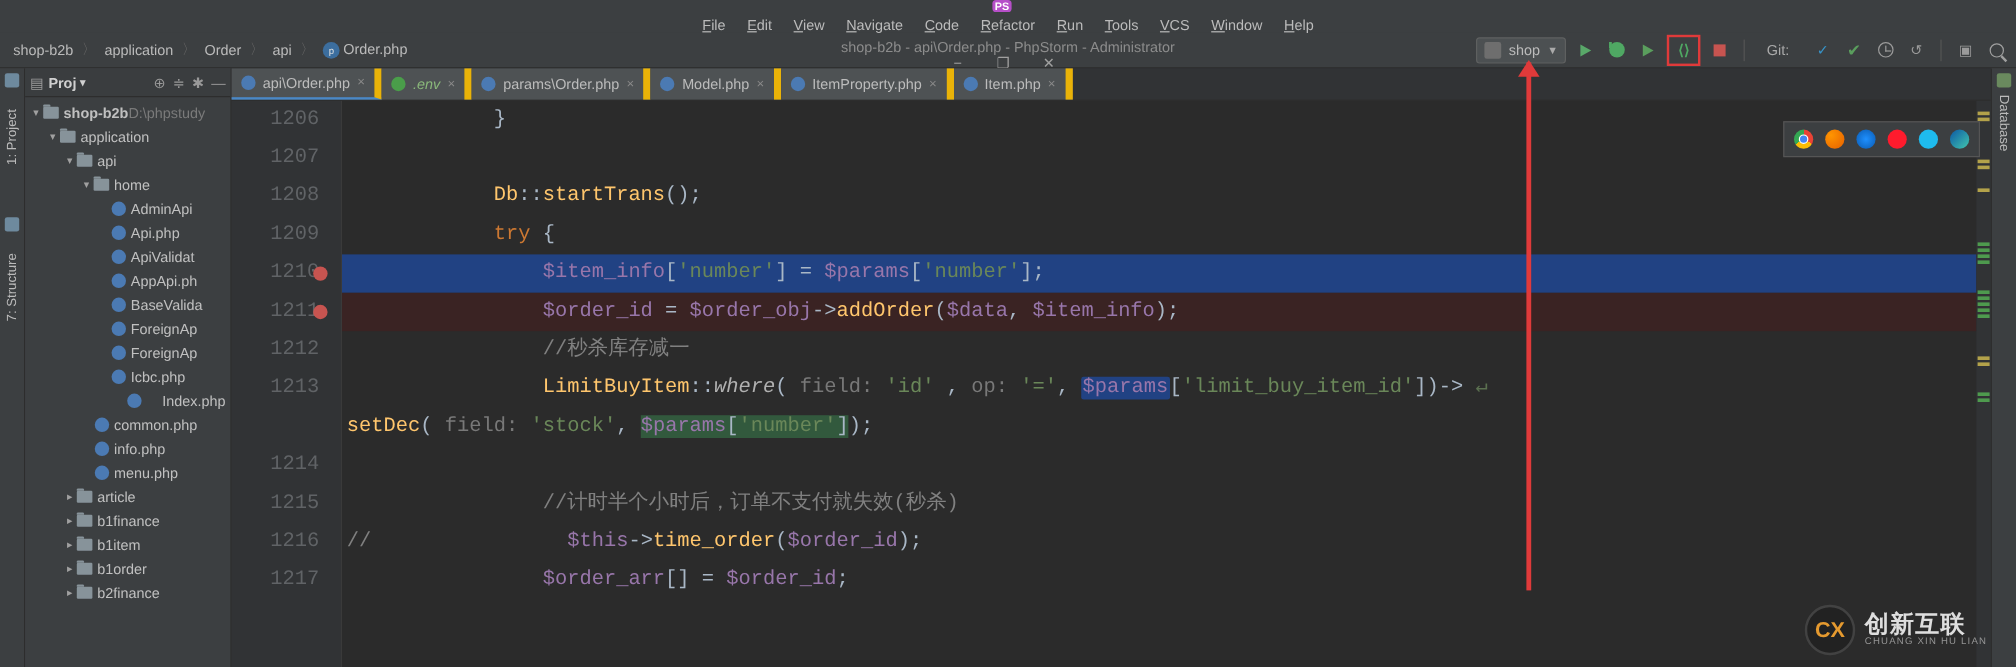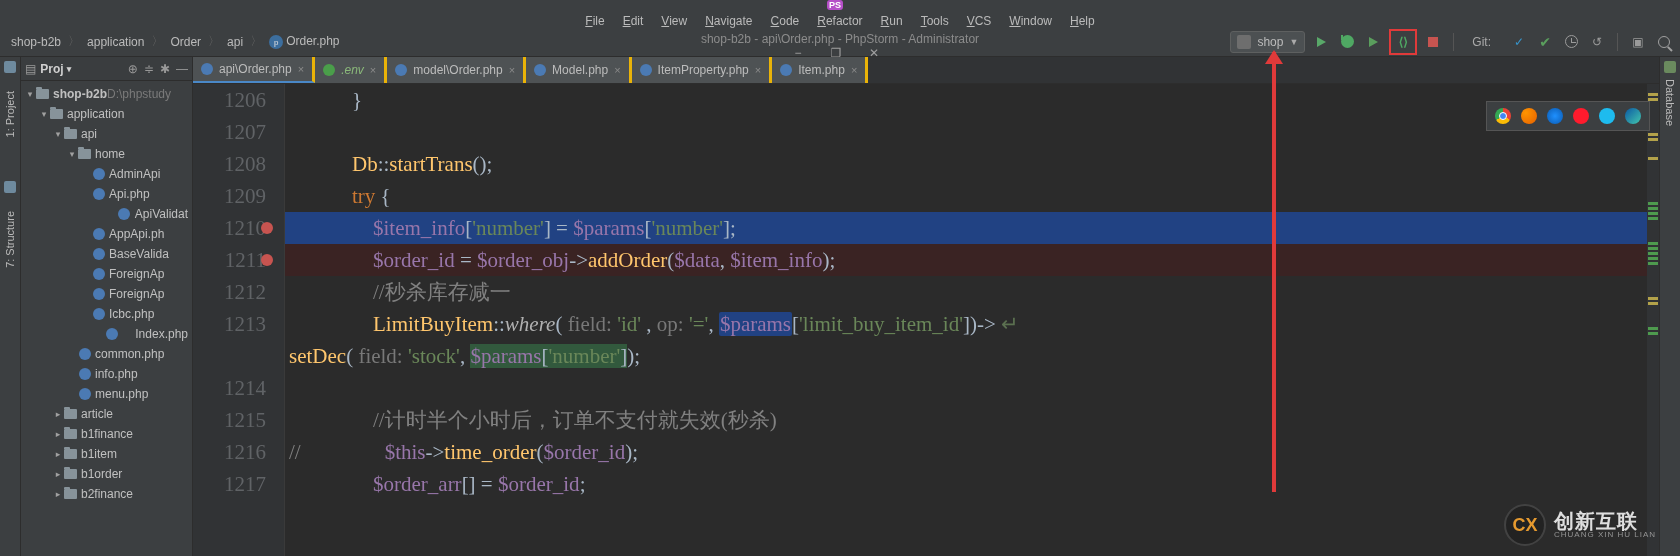--- a/index.html
+++ b/index.html
@@ -154,30 +154,30 @@
   .php-ic{width:12px;height:12px;border-radius:50%;background:#4b7ab3;display:inline-block;}
   .tree-label{color:#c0c0c0;}
   .tree-label.dim{color:#7a7a7a;}
   .tree-label.bold{font-weight:bold;}
 
   
   .editor-area{flex:1;display:flex;flex-direction:column;background:var(--bg-darkest);min-width:0;}
   .tab-bar{height:27px;display:flex;align-items:stretch;background:var(--bg-darker);border-bottom:1px solid #2d2d2d;}
   .ed-tab{
     display:flex;align-items:center;gap:6px;padding:0 8px;
-    border-right:3px solid #eab308;background:#4e5254;color:#bcbcbc;font-size:12px;
+    border-right:6px solid #eab308;background:#4e5254;color:#bcbcbc;font-size:12px;
   }
   .ed-tab.active{background:#4e5254;border-bottom:2px solid #4a88c7;}
   .ed-tab .close-x{color:#8a8a8a;font-size:11px;}
   .tab-ic{width:12px;height:12px;display:inline-block;}
   .tab-ic.php{background:#4b7ab3;border-radius:50%;}
   .tab-ic.env{background:#4a9e4a;border-radius:50%;position:relative;}
   .tab-envlabel{color:#8ab87a;font-style:italic;}
 
-  .code-wrap{flex:1;display:flex;position:relative;font-family:Liberation Serif, serif;font-size:21px;line-height:32px;}
+  .code-wrap{flex:1;display:flex;position:relative;font-family:Liberation Mono, monospace;font-size:17px;line-height:32px;}
   .gutter{
     width:92px;background:var(--gutter-bg);text-align:right;padding-right:18px;
     color:#606366;position:relative;border-right:1px solid #3a3a3a;
   }
   .gutter .ln{height:32px;position:relative;}
   .breakpoint-dot{
     position:absolute;left:68px;top:50%;transform:translateY(-50%);
     width:12px;height:12px;border-radius:50%;background:var(--breakpoint);
   }
   .code{flex:1;overflow:hidden;white-space:pre;color:#a9b7c6;position:relative;}
@@ -375,21 +375,21 @@
           </span>
           <span class="tree-label">AdminApi</span>
         </div>
         <div class="tree-row" style="padding-left: 60px;">
           <span class="tree-arrow"></span>
           <span class="tree-icon">
             <span class="php-ic"></span>
           </span>
           <span class="tree-label">Api.php</span>
         </div>
-        <div class="tree-row" style="padding-left: 60px; justify-content: flex-end;">
+        <div class="tree-row" style="padding-left: 60px;">
           <span class="tree-arrow"></span>
           <span class="tree-icon">
             <span class="php-ic"></span>
           </span>
           <span class="tree-label">ApiValidat</span>
         </div>
         <div class="tree-row" style="padding-left: 60px;">
           <span class="tree-arrow"></span>
           <span class="tree-icon">
             <span class="php-ic"></span>
@@ -497,21 +497,21 @@
           <span class="">api\Order.php</span>
           <span class="close-x">×</span>
         </div>
         <div class="ed-tab">
           <span class="tab-ic env"></span>
           <span class="tab-envlabel">.env</span>
           <span class="close-x">×</span>
         </div>
         <div class="ed-tab">
           <span class="tab-ic php"></span>
-          <span class="">model\Order.php</span>
+          <span class="">params\Order.php</span>
           <span class="close-x">×</span>
         </div>
         <div class="ed-tab">
           <span class="tab-ic php"></span>
           <span class="">Model.php</span>
           <span class="close-x">×</span>
         </div>
         <div class="ed-tab">
           <span class="tab-ic php"></span>
           <span class="">ItemProperty.php</span>

